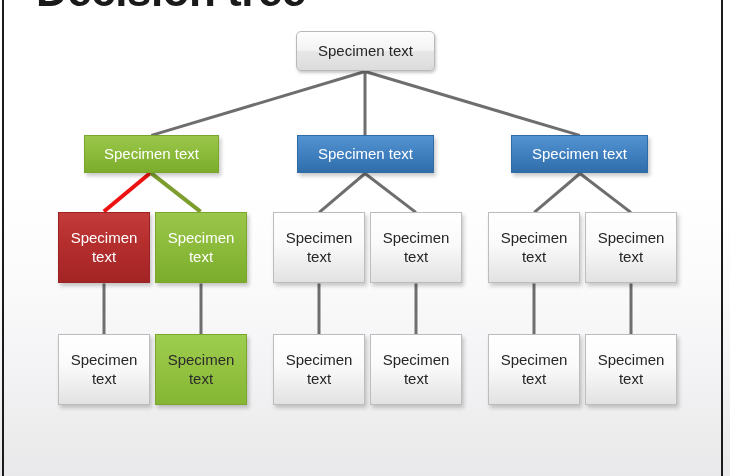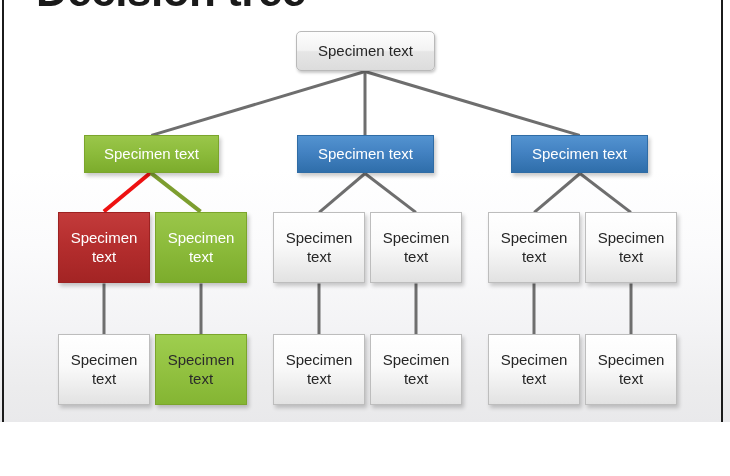--- a/index.html
+++ b/index.html
@@ -2,21 +2,21 @@
 <html><head>
 <meta charset="utf-8">
 <style>
   html,body{margin:0;padding:0;}
   body{
     width:730px;height:476px;overflow:hidden;
     font-family:"Liberation Sans", sans-serif;
     background:#ffffff;
   }
   #slide{
-    position:relative;width:730px;height:422px;overflow:hidden;
+    position:relative;width:730px;height:476px;overflow:hidden;
     background:linear-gradient(to bottom,#ffffff 0%,#ffffff 40%,#fbfbfc 58%,#f3f3f5 78%,#ececed 92%,#e9e9eb 100%);
     box-sizing:border-box;
   }
   
   .edge{position:absolute;top:0;bottom:0;width:2px;background:#1b1b1b;z-index:40;}
   .edge.left{left:2px;}
   .edge.right{left:721px;}
 
   
   #title{

